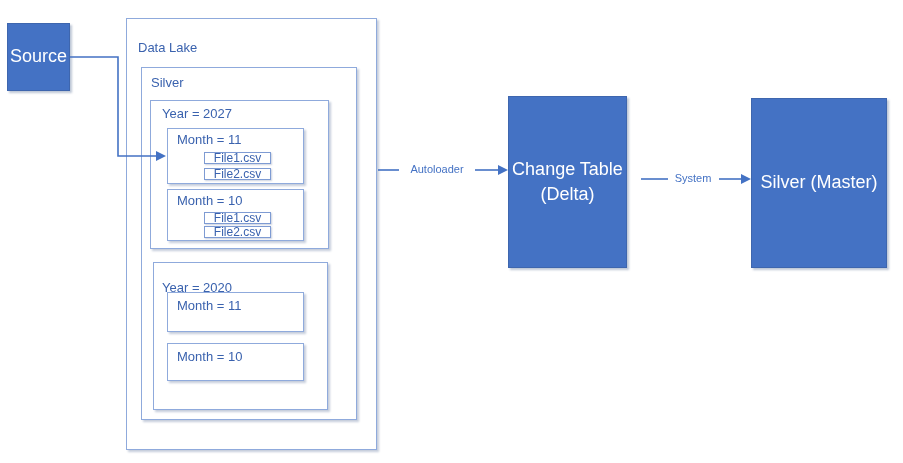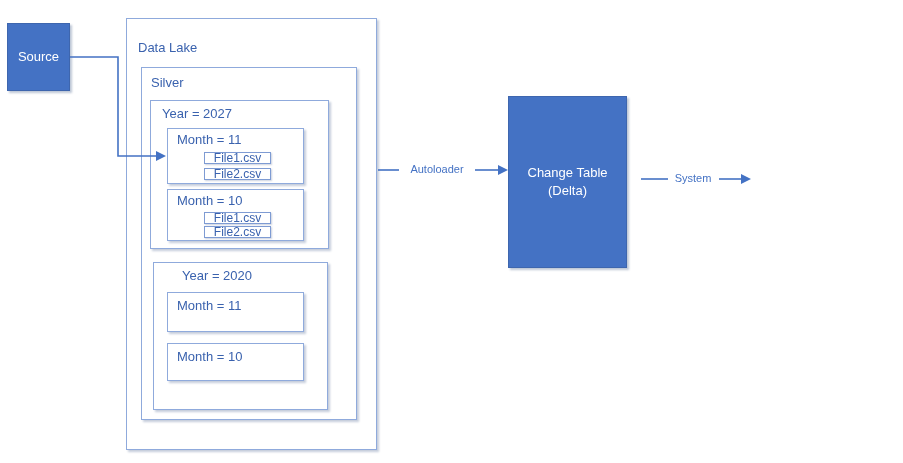--- a/index.html
+++ b/index.html
@@ -47,21 +47,21 @@
     position: absolute;
     background: #4472C4;
     border: 1px solid #3E66AE;
     box-shadow: 1.5px 1.5px 2px rgba(110, 130, 165, 0.45);
     box-sizing: border-box;
     display: flex;
     flex-direction: column;
     align-items: center;
     justify-content: center;
     color: #ffffff;
-    font-size: 13px;
+    font-size: 18px;
     text-align: center;
     line-height: 1.4;
   }
   
   .flow-label {
     position: absolute;
     color: #4472C4;
     font-size: 11px;
     text-align: center;
     white-space: nowrap;
@@ -97,33 +97,36 @@
   <div class="box-label" style="left:177px; top:132px;">Month = 11</div>
   <div class="file-box" style="left:204px; top:152px; width:67px; height:12px;">File1.csv</div>
   <div class="file-box" style="left:204px; top:168px; width:67px; height:12px;">File2.csv</div>
 
   <div class="outline-box" style="left:167px; top:189px; width:137px; height:52px;"></div>
   <div class="box-label" style="left:177px; top:193px;">Month = 10</div>
   <div class="file-box" style="left:204px; top:212px; width:67px; height:12px;">File1.csv</div>
   <div class="file-box" style="left:204px; top:226px; width:67px; height:12px;">File2.csv</div>
 
   <div class="outline-box" style="left:153px; top:262px; width:175px; height:148px;"></div>
-  <div class="box-label" style="left:162px; top:268px;margin-left:20px;">Year = 2020</div>
+  <div class="box-label" style="left:162px; top:280px;">Year = 2020</div>
 
   <div class="outline-box" style="left:167px; top:292px; width:137px; height:40px;"></div>
   <div class="box-label" style="left:177px; top:298px;">Month = 11</div>
 
   <div class="outline-box" style="left:167px; top:343px; width:137px; height:38px;"></div>
   <div class="box-label" style="left:177px; top:349px;">Month = 10</div>
 
   <div class="solid-box" style="left:508px; top:96px; width:119px; height:172px;">
     <span>Change Table</span>
     <span>(Delta)</span>
   </div>
 
+  <div class="solid-box" style="left:751px; top:98px; width:136px; height:170px;">
+    <span>Silver (Master)</span>
+  </div>
 
   <div class="flow-label" style="left:399px; top:163px; width:76px;">Autoloader</div>
   <div class="flow-label" style="left:668px; top:172px; width:50px;">System</div>
 
   <svg id="connector-svg" viewBox="0 0 903 463" xmlns="http://www.w3.org/2000/svg">
 
     <polyline points="70,57 118,57 118,156 157,156" fill="none" stroke="#4472C4" stroke-width="1.6"></polyline>
     <polygon points="166,156 156,151 156,161" fill="#4472C4"></polygon>
 
     <line x1="378" y1="170" x2="399" y2="170" stroke="#4472C4" stroke-width="1.6"></line>

